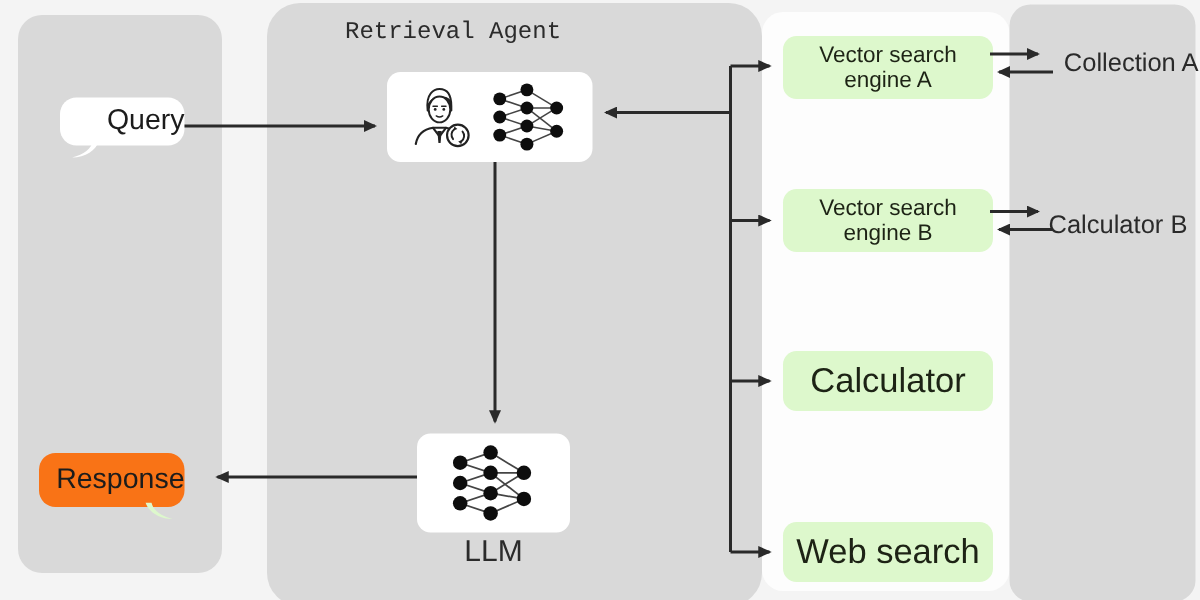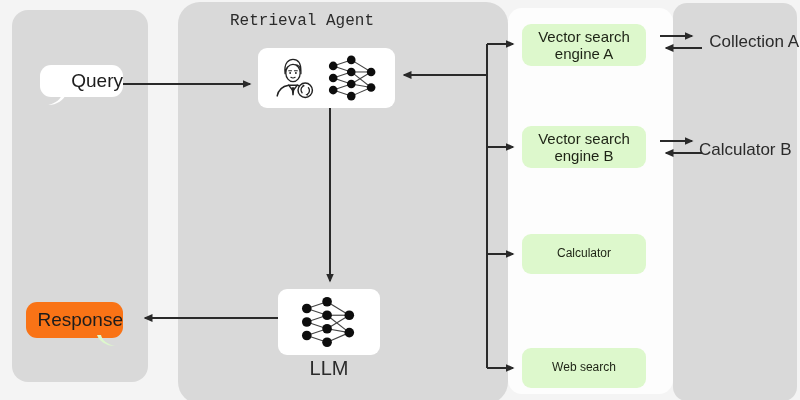--- a/index.html
+++ b/index.html
@@ -39,30 +39,30 @@
     display: flex; align-items: center; justify-content: center; gap: 7px;
   }
   .agent-box { left: 258px; top: 48px; width: 137px; height: 60px; }
   .llm-box   { left: 278px; top: 289px; width: 102px; height: 66px; }
   .llm-label {
     position: absolute; left: 278px; top: 357px; width: 102px;
     text-align: center; font-size: 20px; color: #2b2b2b;
   }
 
   .tool-box {
-    position: absolute; left: 522px; width: 124px; background: #ddf8cc; border-radius: 9px;
+    position: absolute; left: 522px; width: 140px; background: #ddf8cc; border-radius: 9px;
     display: flex; flex-direction: column; align-items: center; justify-content: center;
     color: #1d2315; text-align: center;
   }
   .tool-a { top: 24px;  height: 42px; }
   .tool-b { top: 126px; height: 42px; }
   .tool-c { top: 234px; height: 40px; }
   .tool-d { top: 348px; height: 40px; }
   .tool-line-sm { font-size: 15px; line-height: 1.15; }
-  .tool-line-lg { font-size: 12px; line-height: 1.1; }
+  .tool-line-lg { font-size: 23px; line-height: 1.1; }
   .tool-line-lg:empty, .tool-line-sm:empty { display: none; }
 
   .collection-label {
     position: absolute; left: 699px; width: 100px;
     font-size: 17px; color: #2a2a2a; white-space: nowrap;
   }
   .collection-a { top: 32px; text-align: right; }
   .collection-b { top: 140px; }
 
   .arrow-layer { position: absolute; left: 0; top: 0; width: 800px; height: 400px; pointer-events: none; }

